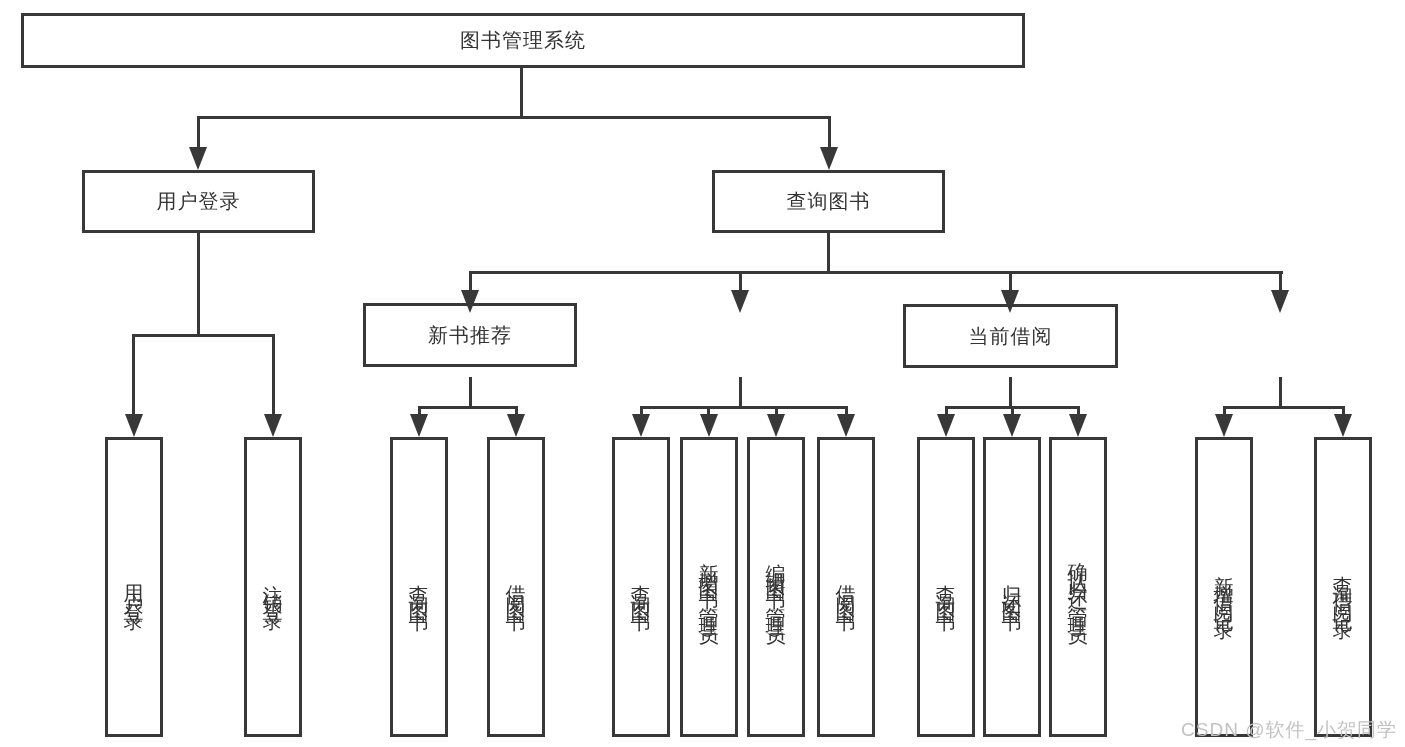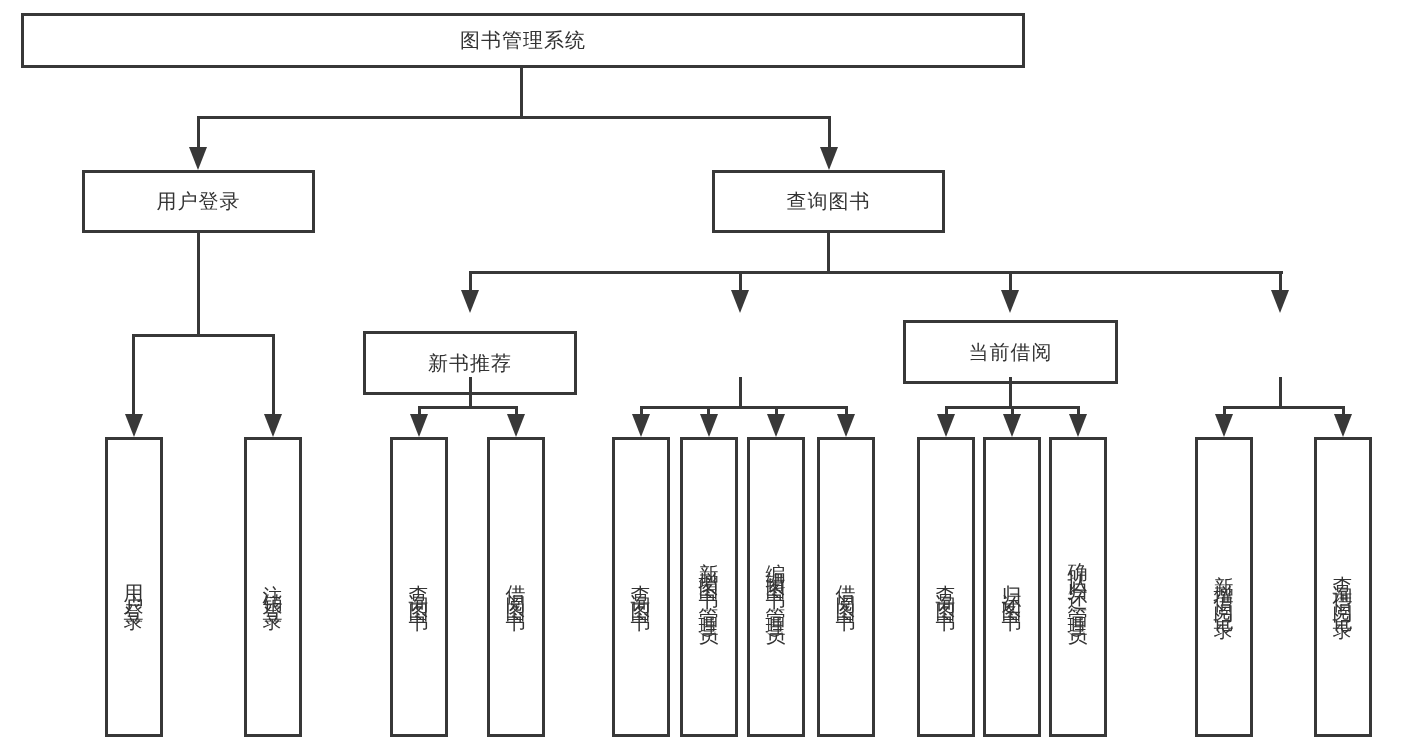--- a/index.html
+++ b/index.html
@@ -60,26 +60,26 @@
   </div>
 
   <div class="node" style="left:82px; top:170px; width:233px; height:63px;">
     <span>用户登录</span>
   </div>
 
   <div class="node" style="left:712px; top:170px; width:233px; height:63px;">
     <span>查询图书</span>
   </div>
 
-  <div class="node" style="left:363px; top:331px; width:214px; height:64px;">
+  <div class="node" style="left:363px; top:303px; width:214px; height:64px;">
     <span>新书推荐</span>
   </div>
 
 
-  <div class="node" style="left:903px; top:320px; width:215px; height:64px;">
+  <div class="node" style="left:903px; top:304px; width:215px; height:64px;">
     <span>当前借阅</span>
   </div>
 
 
   <div class="node leaf" style="left:105px; top:437px; width:58px; height:300px;">
     <span>用户登录</span>
   </div>
   <div class="node leaf" style="left:244px; top:437px; width:58px; height:300px;">
     <span>注销登录</span>
   </div>
@@ -173,14 +173,15 @@
   <div class="vl" style="left:1077px; top:406px; height:12px;"></div>
   <div class="arr" style="left:1069px; top:414px;"></div>
 
   <div class="vl" style="left:1279px; top:377px; height:31px;"></div>
   <div class="hl" style="left:1223px; top:406px; width:121px;"></div>
   <div class="vl" style="left:1223px; top:406px; height:12px;"></div>
   <div class="arr" style="left:1215px; top:414px;"></div>
   <div class="vl" style="left:1342px; top:406px; height:12px;"></div>
   <div class="arr" style="left:1334px; top:414px;"></div>
 
+  <div class="watermark">CSDN @软件_小贺同学</div>
 
 </div>
 
 </body></html>

